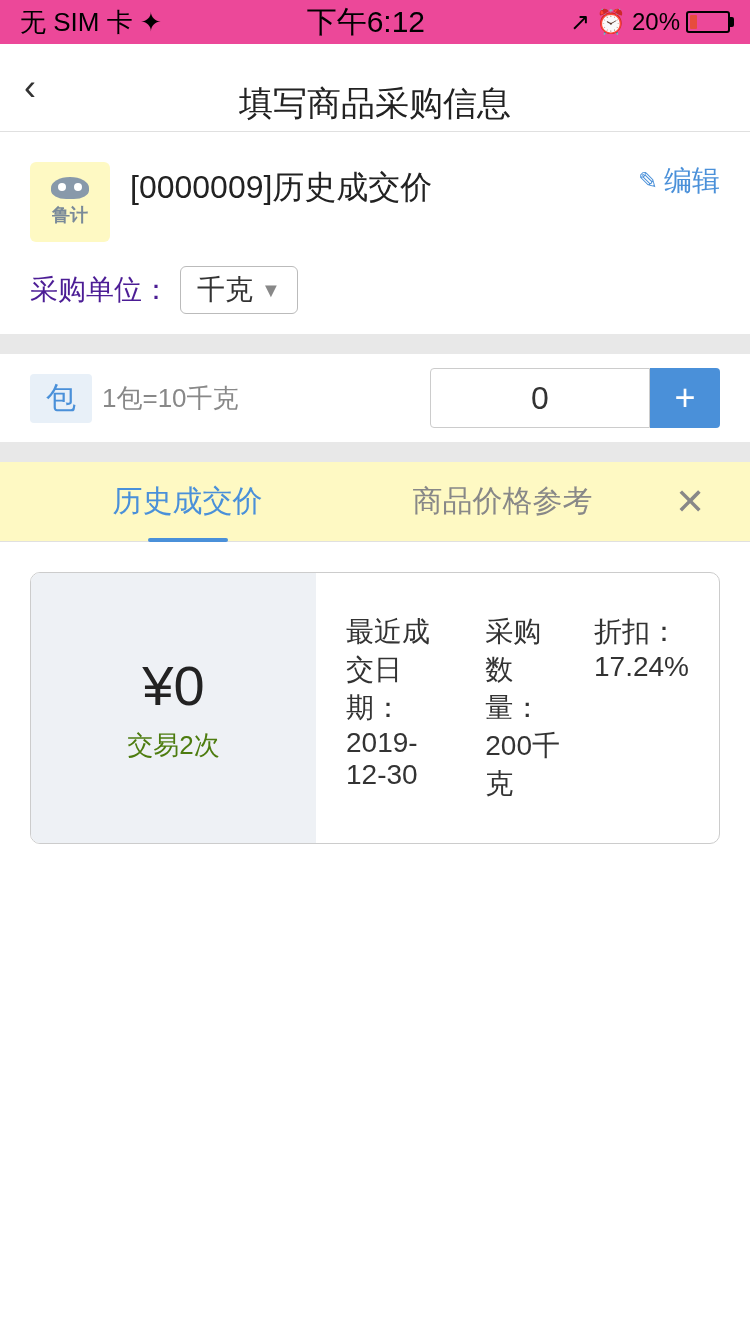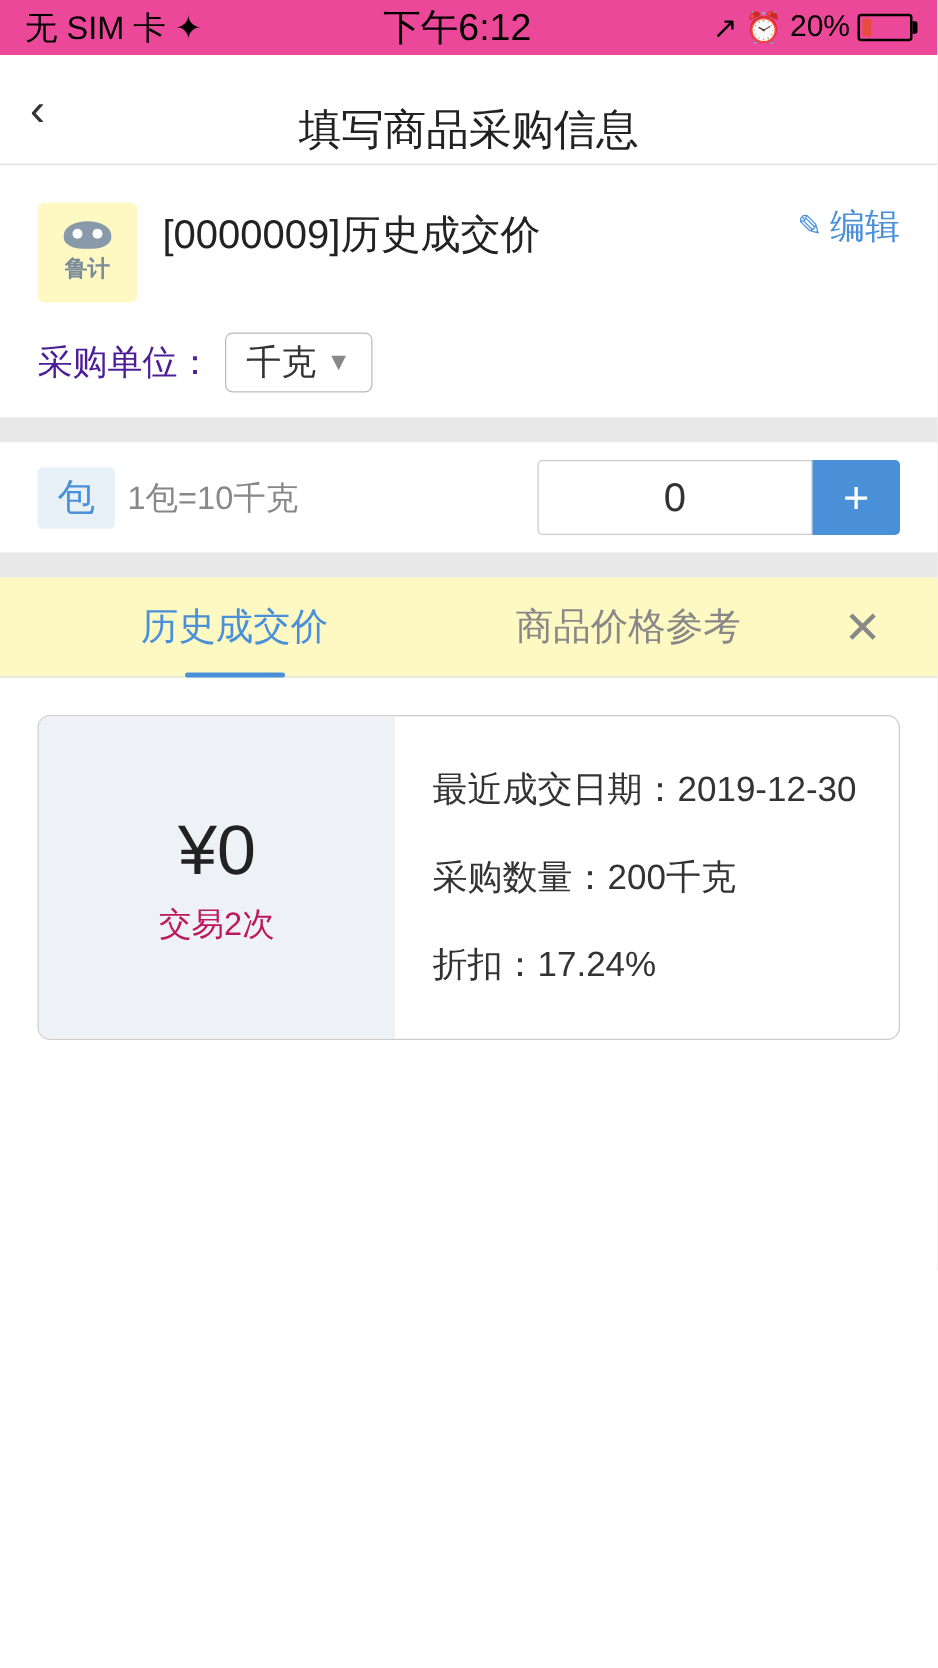--- a/index.html
+++ b/index.html
@@ -352,28 +352,28 @@
       justify-content: center;
       padding: 40px 20px;
     }
     .price-amount {
       font-size: 56px;
       color: #222;
       font-weight: 400;
     }
     .price-trades {
       font-size: 26px;
-      color: #be185d;
+      color: #4d7c0f;
       margin-top: 10px;
     }
     .price-card-right {
       flex: 1.4;
       padding: 40px 30px;
       display: flex;
-      flex-direction: column;
+      flex-direction: row;
       gap: 32px;
     }
     .price-detail-row {
       font-size: 28px;
       color: #333;
     }
 
     
     .bottom-fill {
       background: #fff;

